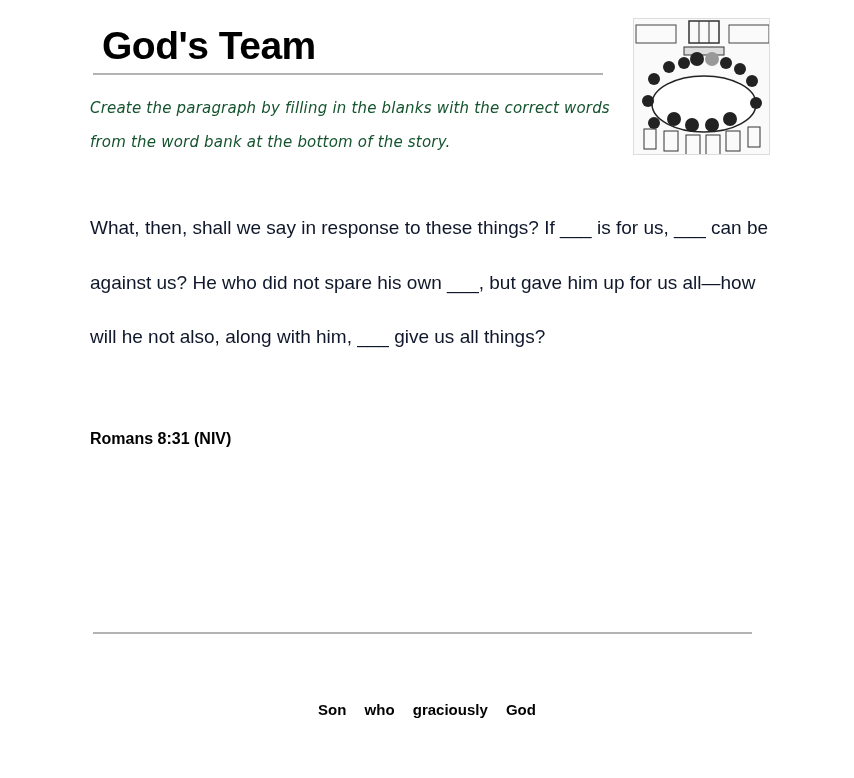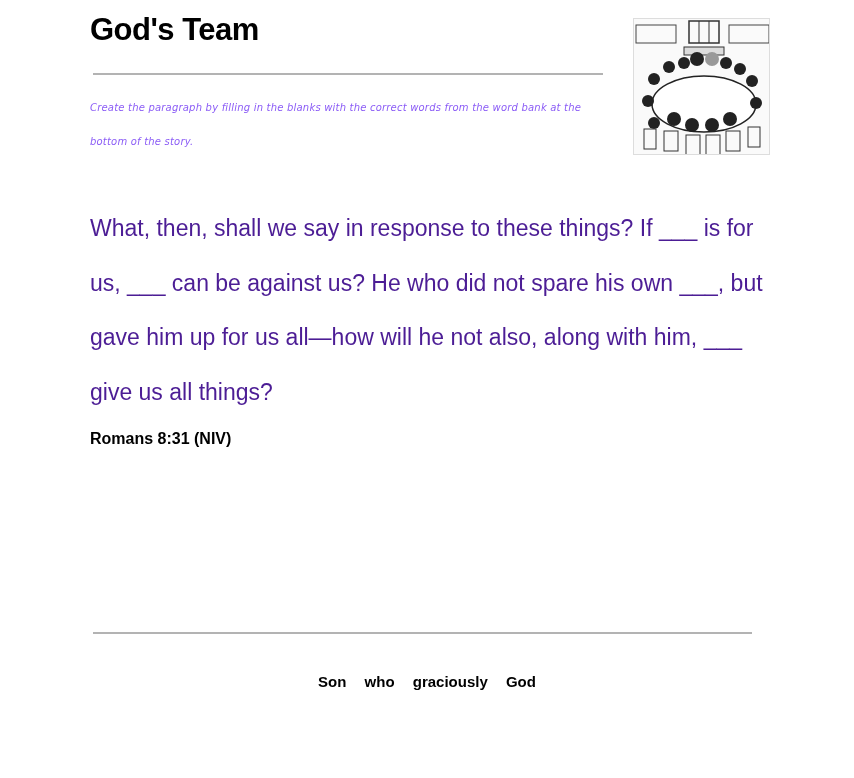--- a/index.html
+++ b/index.html
@@ -1,26 +1,26 @@
 <!DOCTYPE html>
 <html><head>
   <meta charset="utf-8">
   <style>
     html, body { margin: 0; padding: 0; background: #ffffff; }
     body { width: 854px; height: 778px; position: relative; overflow: hidden; font-family: "Liberation Sans", sans-serif; color: #000; }
-    .title { position: absolute; left: 90px; top: 12px; font-size: 31px; font-weight: bold; letter-spacing: -0.5px; margin: 0; }
+    .title { position: absolute; left: 90px; top: 12px; font-size: 39px; font-weight: bold; letter-spacing: -0.5px; margin: 12px; }
     .rule-top { position: absolute; left: 93px; top: 73px; width: 510px; height: 2px; background: #b3b3b3; }
-    .instructions { position: absolute; left: 90px; top: 91px; width: 520px; font-family: "DejaVu Sans", sans-serif; font-size: 10px; line-height: 34px; color: #8b5cf6; font-style: italic; letter-spacing: 0.2px; }
+    .instructions { position: absolute; left: 90px; top: 91px; width: 520px; font-family: "DejaVu Sans", sans-serif; font-size: 15px; line-height: 34px; color: #14532d; font-style: italic; letter-spacing: 0.2px; }
     .picture { position: absolute; left: 633px; top: 18px; width: 137px; height: 137px; background: #f4f4f4; border: 1px solid #ddd; box-sizing: border-box; overflow: hidden; }
-    .passage { position: absolute; left: 90px; top: 201px; width: 680px; font-size: 23px; line-height: 54.5px; color: #4c1d95; }
+    .passage { position: absolute; left: 90px; top: 201px; width: 680px; font-size: 19px; line-height: 54.5px; color: #0f172a; }
     .reference { position: absolute; left: 90px; top: 430px; font-size: 16px; font-weight: bold; }
     .rule-bottom { position: absolute; left: 93px; top: 632px; width: 659px; height: 2px; background: #b3b3b3; }
     .wordbank { position: absolute; left: 0; top: 673px; width: 854px; text-align: center; font-size: 15px; font-weight: bold; }
     .wordbank span { display: inline-block; margin: 0 7px; }
-    .wordbank-inner { position: relative; left: 0px; display: inline-block; }
+    .wordbank-inner { position: relative; left: 0px; display: inline-block; margin-top: 28px; }
   </style>
 </head>
 <body>
 
 <h1 class="title">God's Team</h1>
 <div class="rule-top"></div>
 <div class="instructions">Create the paragraph by filling in the blanks with the correct words from the word bank at the bottom of the story.</div>
 
 <div class="picture">
   <svg width="137" height="137" viewBox="0 0 137 137">

